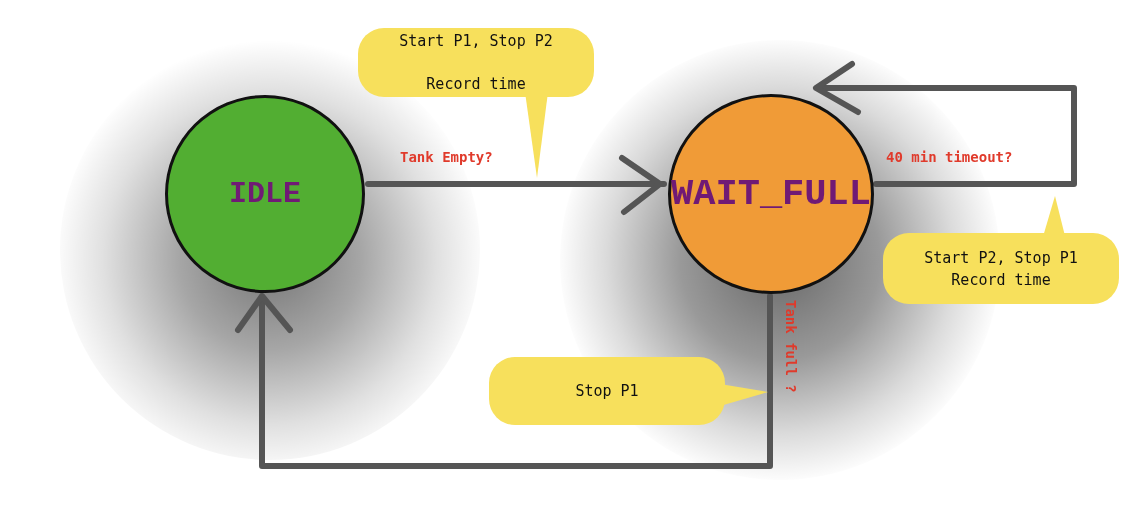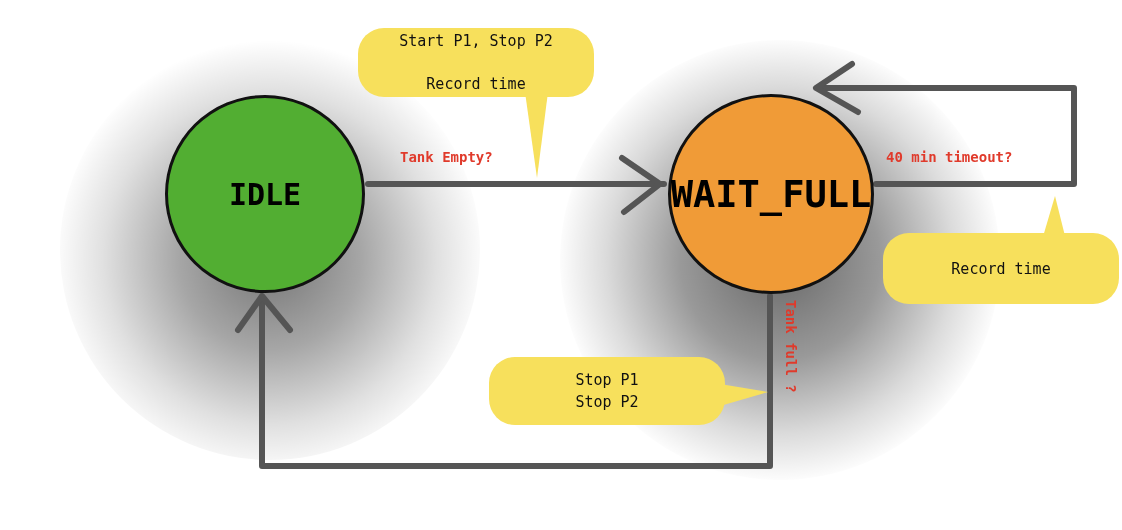--- a/index.html
+++ b/index.html
@@ -2,21 +2,21 @@
 <html><head>
 <meta charset="utf-8">
 <style>
   html, body { margin:0; padding:0; }
   body { width:1122px; height:530px; position:relative; overflow:hidden; background:#ffffff; font-family:"DejaVu Sans Mono", monospace; }
   .shadow-l { position:absolute; left:60px; top:40px; width:420px; height:420px; border-radius:50%;
     background: radial-gradient(circle at 50% 52%, rgba(0,0,0,0.55) 0%, rgba(0,0,0,0.35) 30%, rgba(0,0,0,0.12) 55%, rgba(0,0,0,0) 72%); }
   .shadow-r { position:absolute; left:560px; top:40px; width:440px; height:440px; border-radius:50%;
     background: radial-gradient(circle at 50% 50%, rgba(0,0,0,0.6) 0%, rgba(0,0,0,0.4) 32%, rgba(0,0,0,0.14) 56%, rgba(0,0,0,0) 72%); }
   svg.main { position:absolute; left:0; top:0; }
-  .state { position:absolute; border-radius:50%; border:3px solid #111; display:flex; align-items:center; justify-content:center; font-weight:bold; color:#000000; box-sizing:border-box; }
+  .state { position:absolute; border-radius:50%; border:3px solid #111; display:flex; align-items:center; justify-content:center; font-weight:bold; color:#701a75; box-sizing:border-box;font-family:Liberation Mono, monospace; }
   #idle { left:165px; top:95px; width:200px; height:198px; background:#52ae32; font-size:30px; }
   #wait { left:668px; top:94px; width:206px; height:200px; background:#f09b37; font-size:37px; }
   .bubble { position:absolute; background:#f7e05c; border-radius:26px; color:#111; font-size:15px; text-align:center; line-height:22px; display:flex; flex-direction:column; justify-content:center; }
   #b1 { left:358px; top:28px; width:236px; height:69px;gap:21px; }
   #b2 { left:883px; top:233px; width:236px; height:71px; }
   #b3 { left:489px; top:357px; width:236px; height:68px; }
   .cond { position:absolute; color:#e03a2b; font-weight:bold; font-size:14px; white-space:nowrap; }
   #c1 { left:400px; top:149px; }
   #c2 { left:886px; top:149px; }
   #c3 { left:777px; top:300px; transform-origin:0 0; transform:translate(22px,0) rotate(90deg); }
@@ -50,22 +50,22 @@
 </div>
 <div id="wait" class="state">
   <span>WAIT_FULL</span>
 </div>
 
 <div id="b1" class="bubble">
   <span>Start P1, Stop P2</span>
   <span>Record time</span>
 </div>
 <div id="b2" class="bubble">
+  <span>Start P2, Stop P1</span>
   <span>Record time</span>
 </div>
 <div id="b3" class="bubble">
   <span>Stop P1</span>
-  <span>Stop P2</span>
 </div>
 
 <div id="c1" class="cond">Tank Empty?</div>
 <div id="c2" class="cond">40 min timeout?</div>
 <div id="c3" class="cond">Tank full ?</div>
 
 </body></html>

